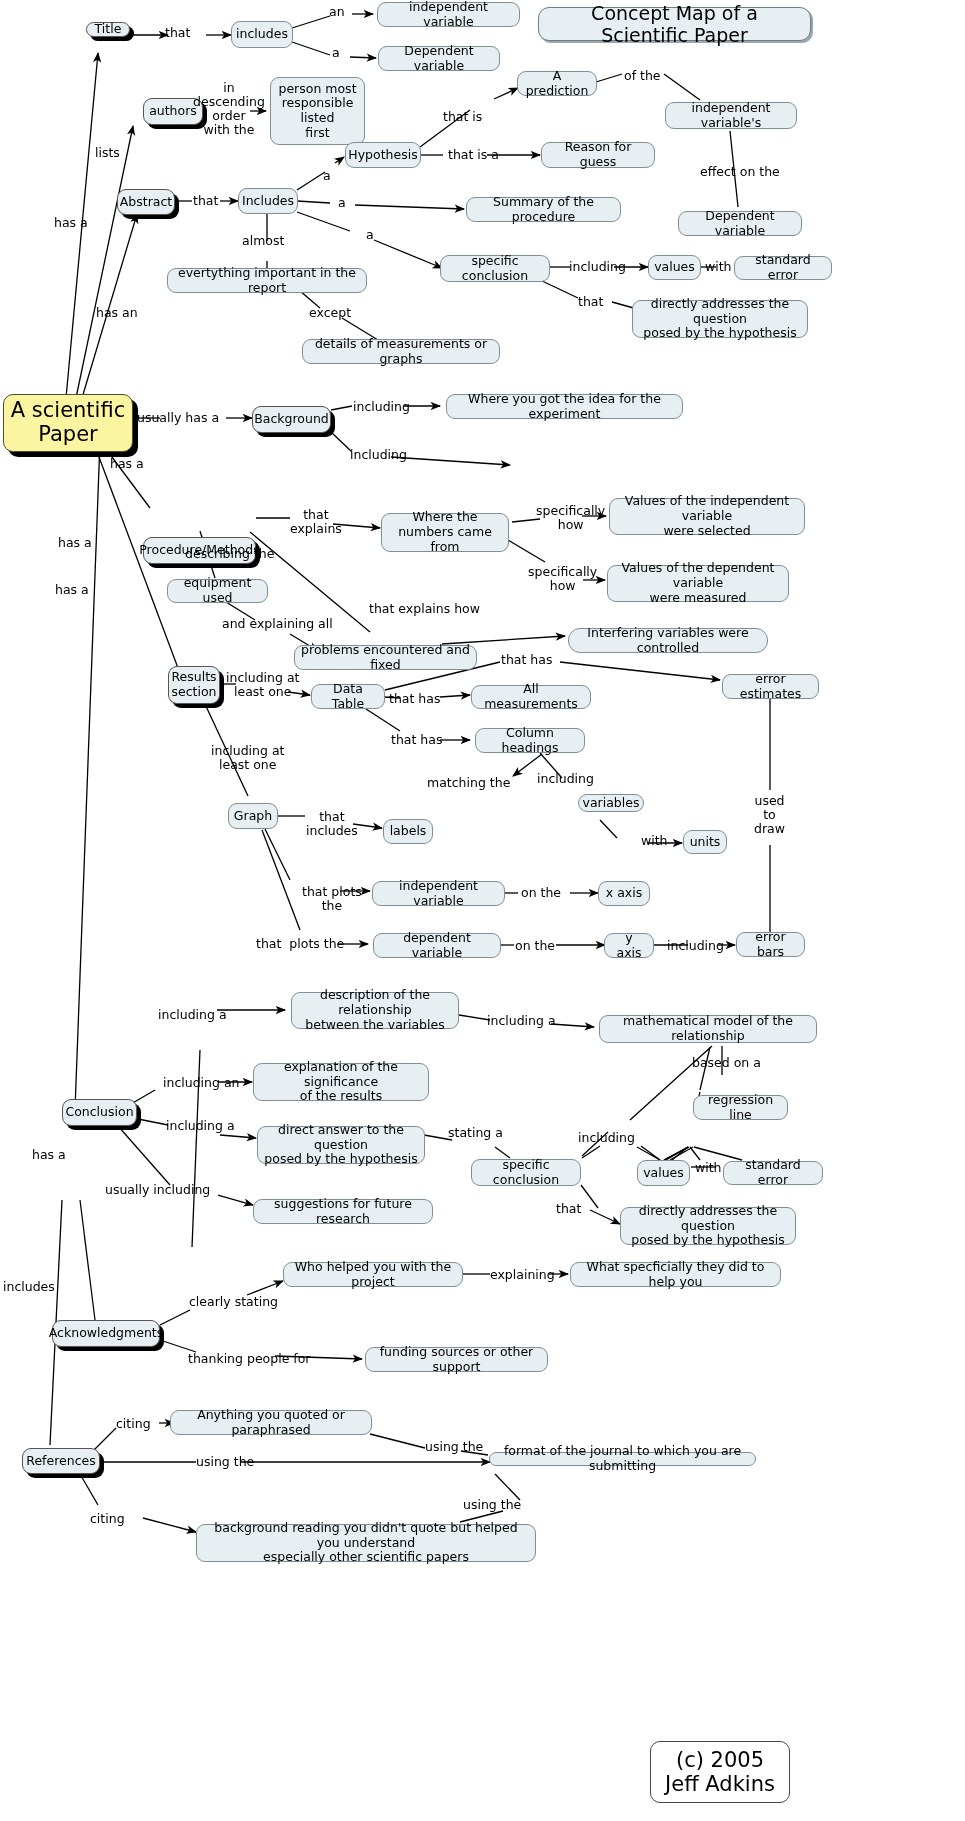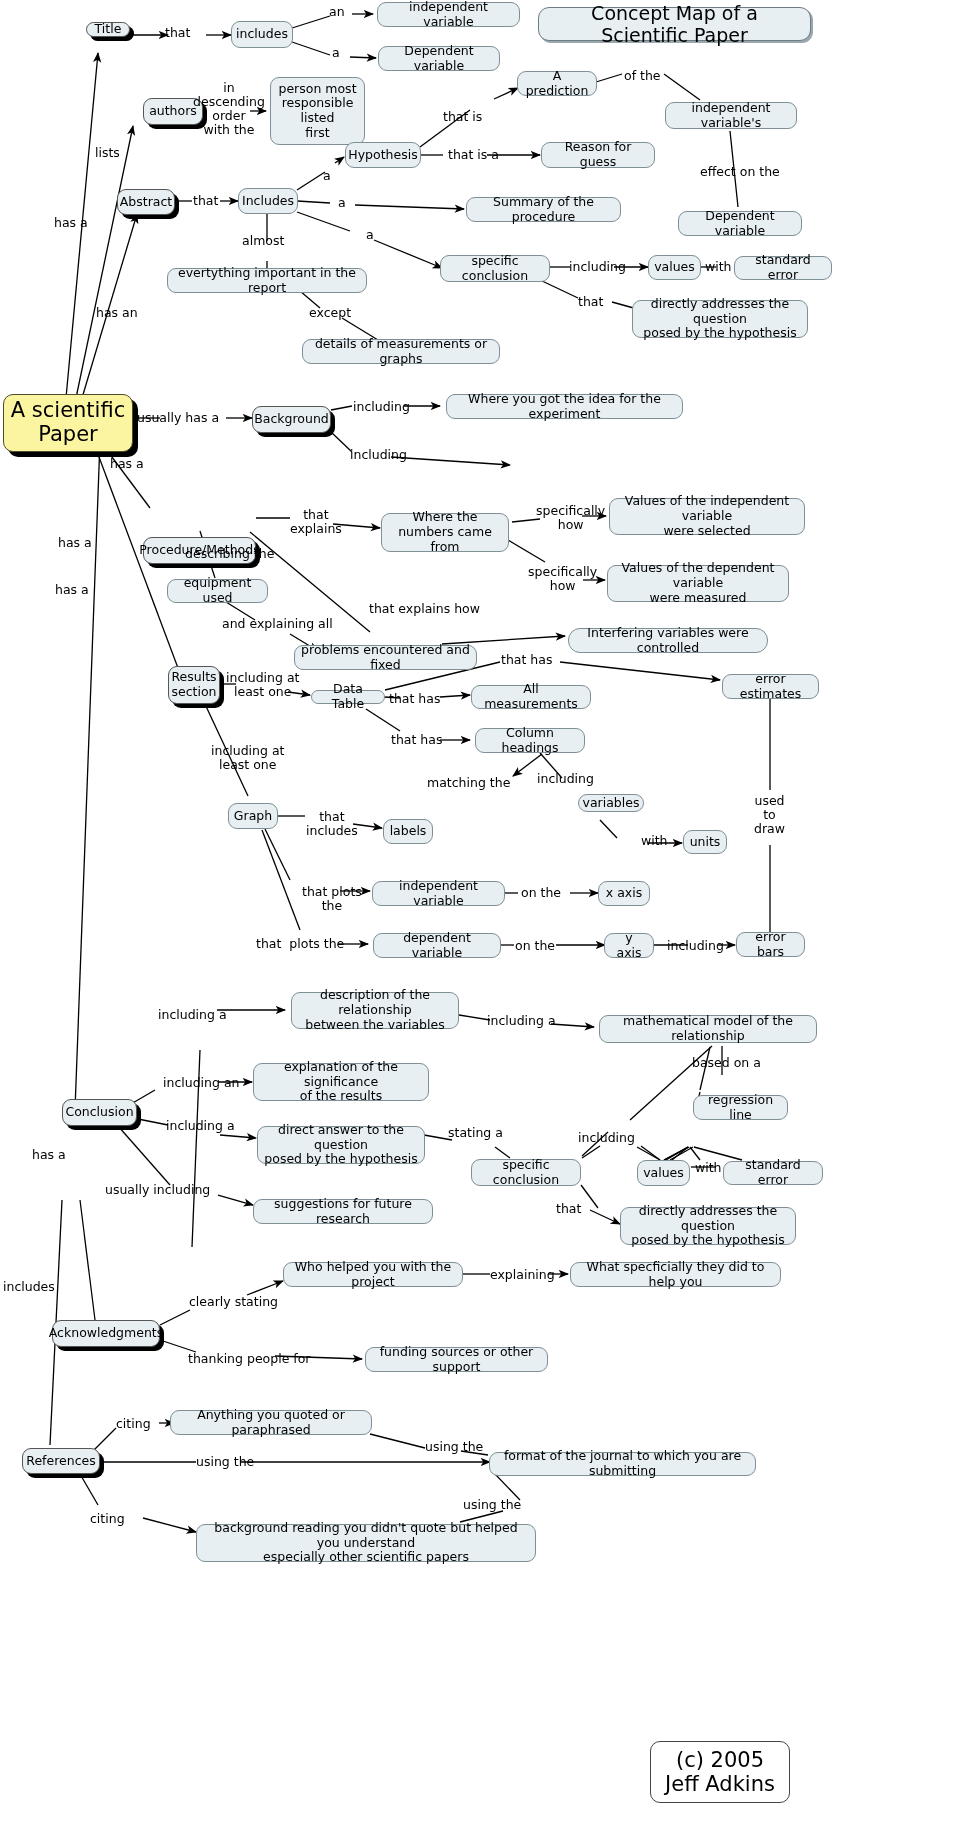--- a/index.html
+++ b/index.html
@@ -316,21 +316,21 @@
 
   <div class="node" style="left:167px; top:579px; width:101px; height:24px;">equipment used</div>
 
   <div class="node" style="left:294px; top:645px; width:183px; height:25px;">problems encountered and fixed</div>
 
   <div class="node" style="left:568px; top:628px; width:200px; height:25px;border-radius:12px;">Interfering variables were controlled</div>
 
   <div class="node shadow" style="left:168px; top:666px; width:52px; height:38px; white-space:pre-line;">Results
 section</div>
 
-  <div class="node" style="left:311px; top:684px; width:74px; height:14px;margin-top:6px;">Data Table</div>
+  <div class="node" style="left:311px; top:684px; width:74px; height:25px;">Data Table</div>
 
   <div class="node" style="left:471px; top:685px; width:120px; height:24px;">All measurements</div>
 
   <div class="node" style="left:475px; top:728px; width:110px; height:25px;">Column headings</div>
 
   <div class="node" style="left:722px; top:674px; width:97px; height:25px;">error estimates</div>
 
   <div class="node" style="left:578px; top:794px; width:66px; height:18px;">variables</div>
 
   <div class="node" style="left:683px; top:830px; width:44px; height:24px;">units</div>
@@ -380,21 +380,21 @@
   <div class="node" style="left:283px; top:1262px; width:180px; height:25px;">Who helped you with the project</div>
 
   <div class="node" style="left:570px; top:1262px; width:211px; height:25px;">What specficially they did to help you</div>
 
   <div class="node" style="left:365px; top:1347px; width:183px; height:25px;">funding sources or other support</div>
 
   <div class="node shadow" style="left:22px; top:1448px; width:78px; height:26px;">References</div>
 
   <div class="node" style="left:170px; top:1410px; width:202px; height:25px;">Anything you quoted or paraphrased</div>
 
-  <div class="node" style="left:489px; top:1452px; width:267px; height:24px;">format of the journal to which you are submitting</div>
+  <div class="node" style="left:489px; top:1452px; width:267px; height:14px;">format of the journal to which you are submitting</div>
 
   <div class="node" style="left:196px; top:1524px; width:340px; height:38px; white-space:pre-line;">background reading you didn't quote but helped you understand
 especially other scientific papers</div>
 
   <div class="edge-label" style="left:165px; top:26px;">that</div>
   <div class="edge-label" style="left:329px; top:5px;">an</div>
   <div class="edge-label" style="left:332px; top:46px;">a</div>
   <div class="edge-label" style="left:193px; top:81px;">in
 descending
 order

